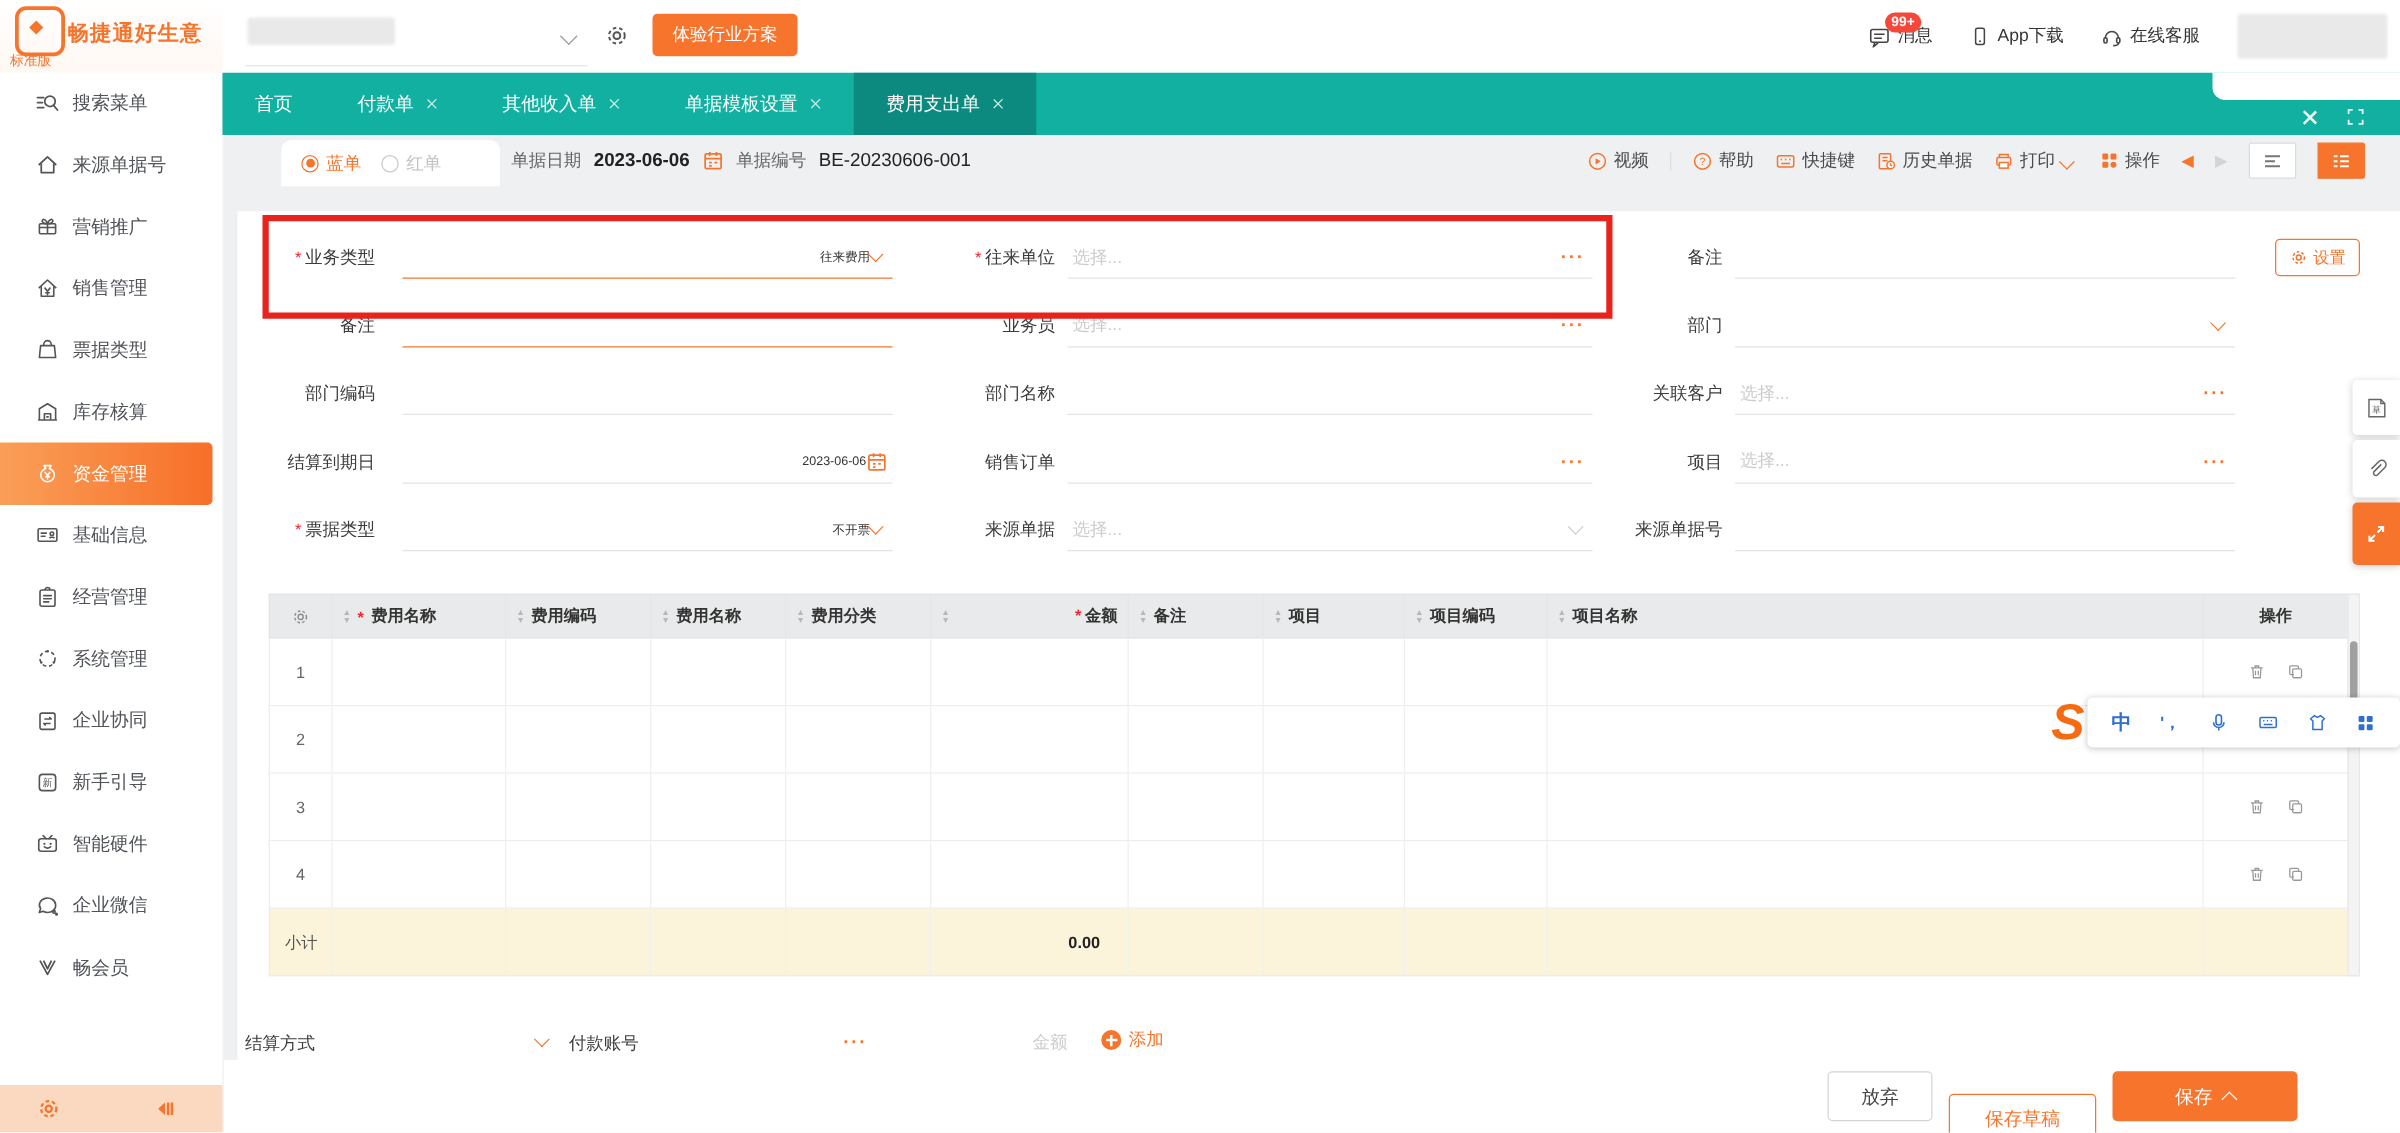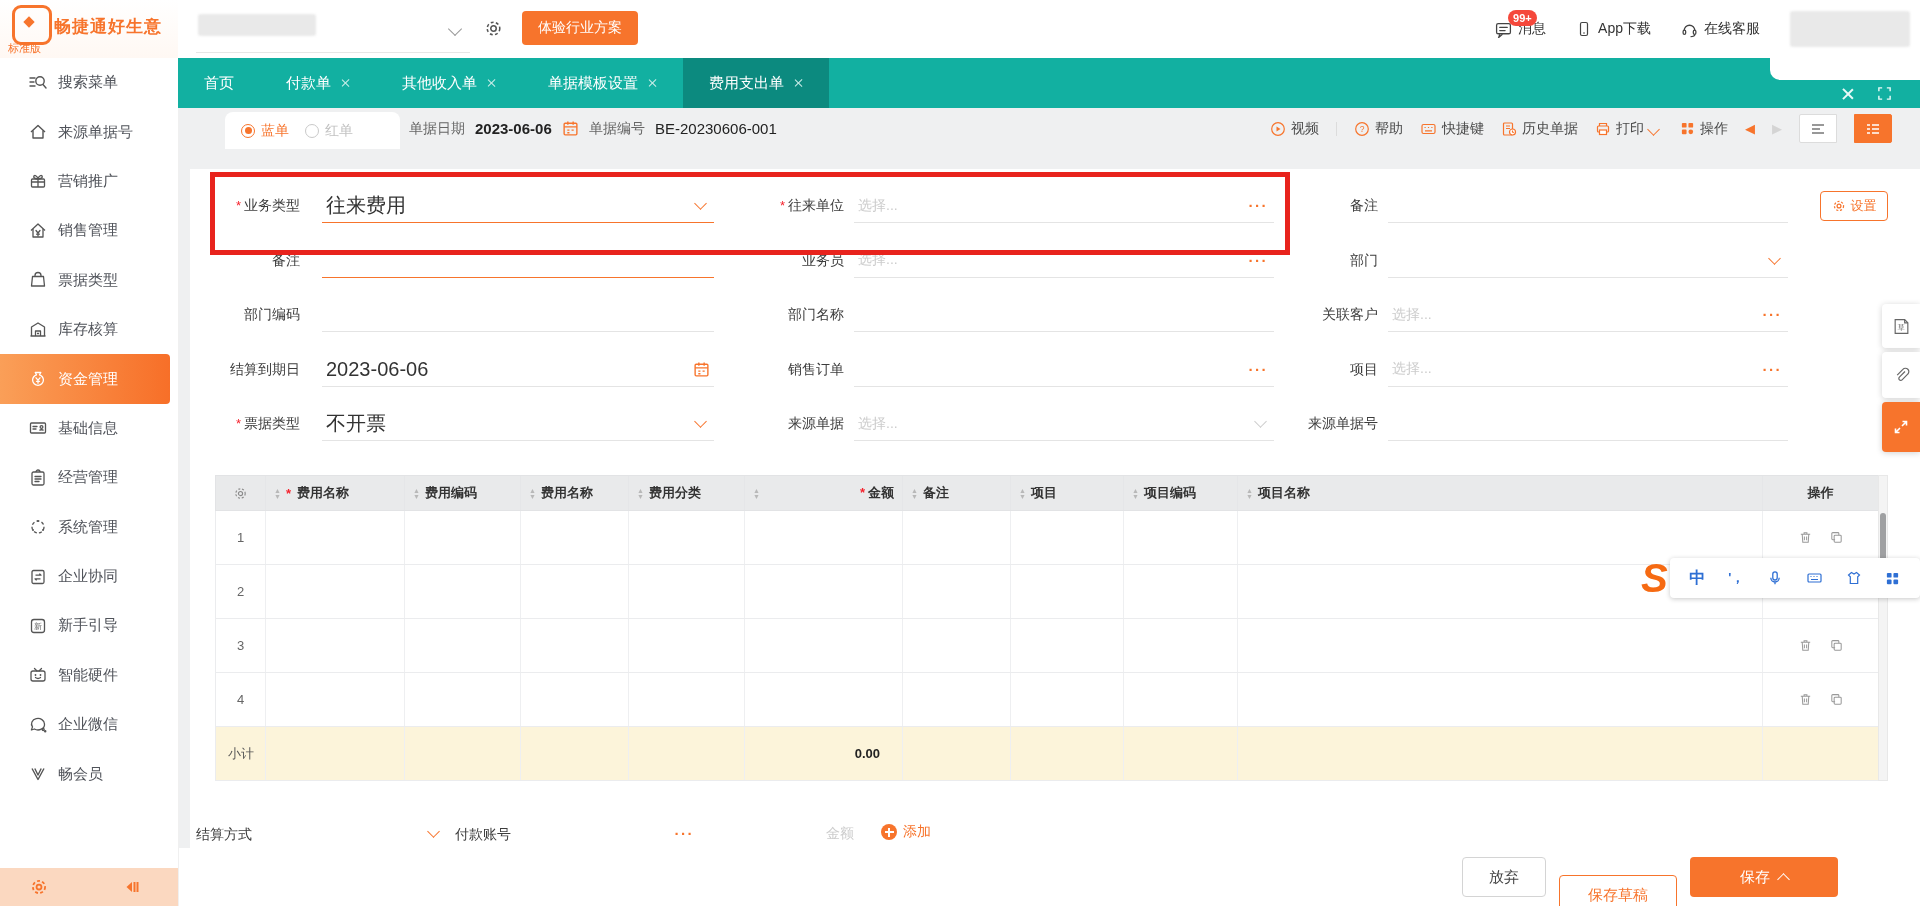--- a/index.html
+++ b/index.html
@@ -62,21 +62,21 @@
 
   .fcol { position:absolute; top:10px; }
   #fc1 { left:14px; width:510px; } #fc2 { left:560px; width:524px; } #fc3 { left:1096px; width:502px; }
   .field { height:54.5px; display:flex; align-items:center; }
   .flabel { width:96px; text-align:right; color:#3c3c3c; font-size:14px; flex:none; }
   #fc2 .flabel { width:94px; } #fc3 .flabel { width:92px; }
   .req { color:#f5222d; font-style:normal; margin-right:3px; font-size:13px; }
   .fctrl { flex:1; margin-left:22px; display:flex; align-items:center; height:34px; border-bottom:1px solid #e4e4e4; padding:0 4px; box-sizing:border-box; cursor:pointer; }
   #fc2 .fctrl,#fc3 .fctrl { margin-left:10px; }
   .fctrl.u-orange { border-bottom-color:#f7742c; }
-  .fval { flex:1; font-size:20px; color:#333; } .fph { flex:1; font-size:14px; color:#ccc; }
+  .fval { flex:1; font-size:10px; color:#333;text-align:right; } .fph { flex:1; font-size:14px; color:#ccc; }
   .chev { width:8px; height:8px; border-right:1.7px solid #f7742c; border-bottom:1.7px solid #f7742c; transform:rotate(45deg); flex:none; margin:-4px 5px 0 0; }
   .chev.gray { border-color:#ccc; }
   .ellip { color:#f7742c; font-weight:700; font-size:15px; letter-spacing:1.5px; flex:none; margin-right:2px; }
   .settings-btn { position:absolute; left:1630px; top:22px; width:68px; height:30px; border:1px solid #f7742c; border-radius:4px; color:#f7742c; background:#fff; display:flex; align-items:center; justify-content:center; gap:5px; font-size:13px; font-family:inherit; cursor:pointer; }
 
   
   .gtable { position:absolute; left:25px; top:306px; width:1673px; height:306px; }
   .thead { display:flex; height:36px; background:#e9eaeb; border:1px solid #e2e3e5; box-sizing:border-box; }
   .tcell { box-sizing:border-box; border-right:1px solid #e5e6e8; display:flex; align-items:center; padding:0 8px; font-size:13px; overflow:hidden; }
   .c0{width:50px;} .c1{width:139px;} .c2{width:116px;} .c3{width:108px;} .c4{width:116px;}

